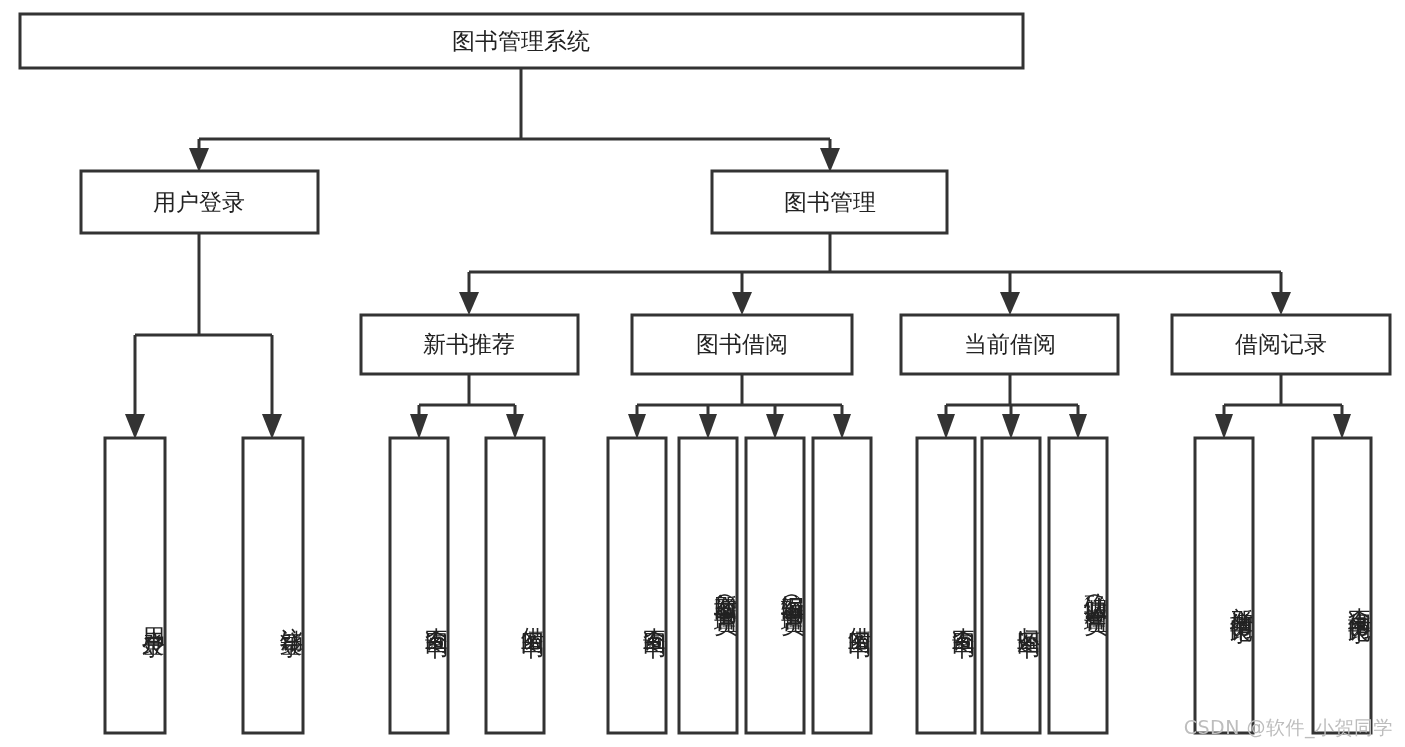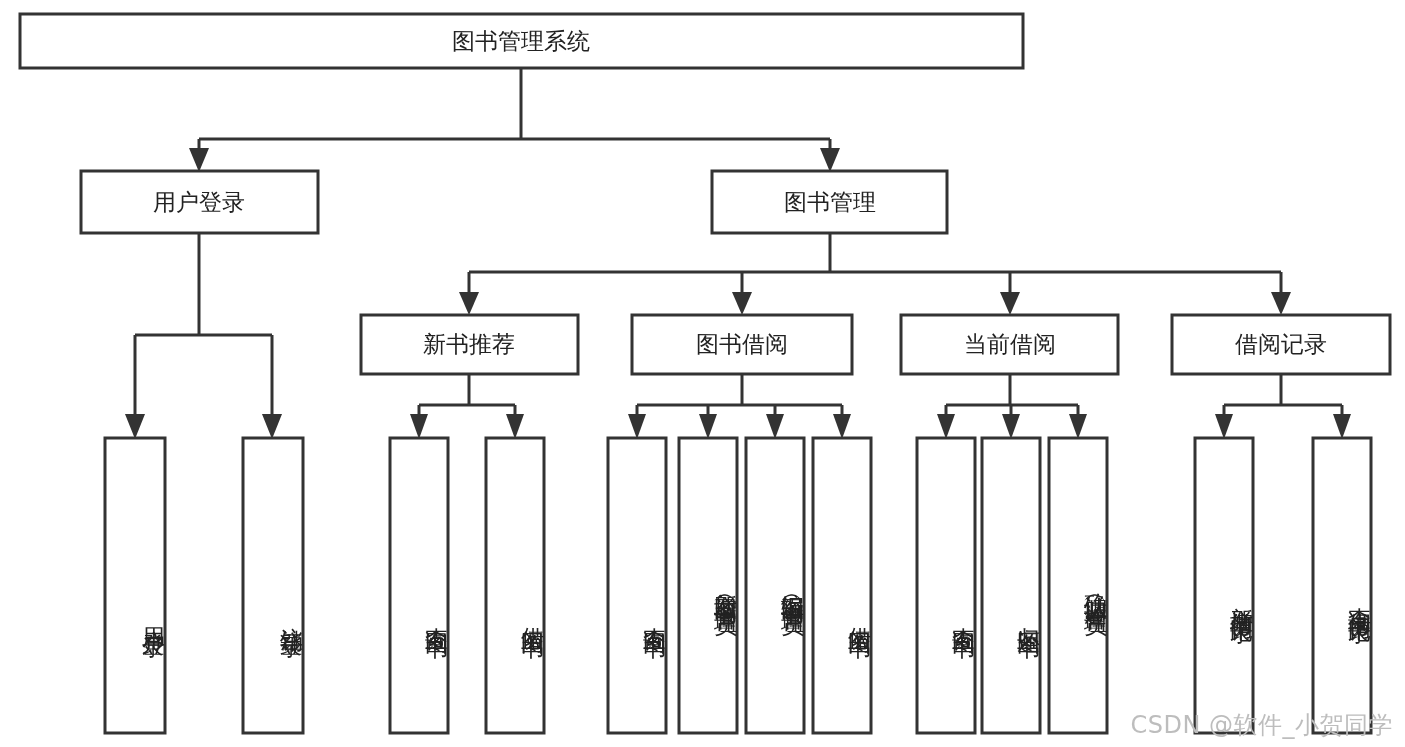--- a/index.html
+++ b/index.html
@@ -65,21 +65,21 @@
     align-items: flex-start;
     justify-content: center;
     pointer-events: none;
   }
   .watermark {
     position: absolute;
     right: 12px;
     bottom: 6px;
     color: #bdbdbd;
     font-family: "DejaVu Sans", "Liberation Sans", sans-serif;
-    font-size: 24px;
+    font-size: 19px;
     white-space: nowrap;
     letter-spacing: 0.5px;
   }
 </style>
 </head>
 <body>
 
 <div id="diagram-root">
 
   <svg id="flowchart" viewBox="0 0 1405 747">

